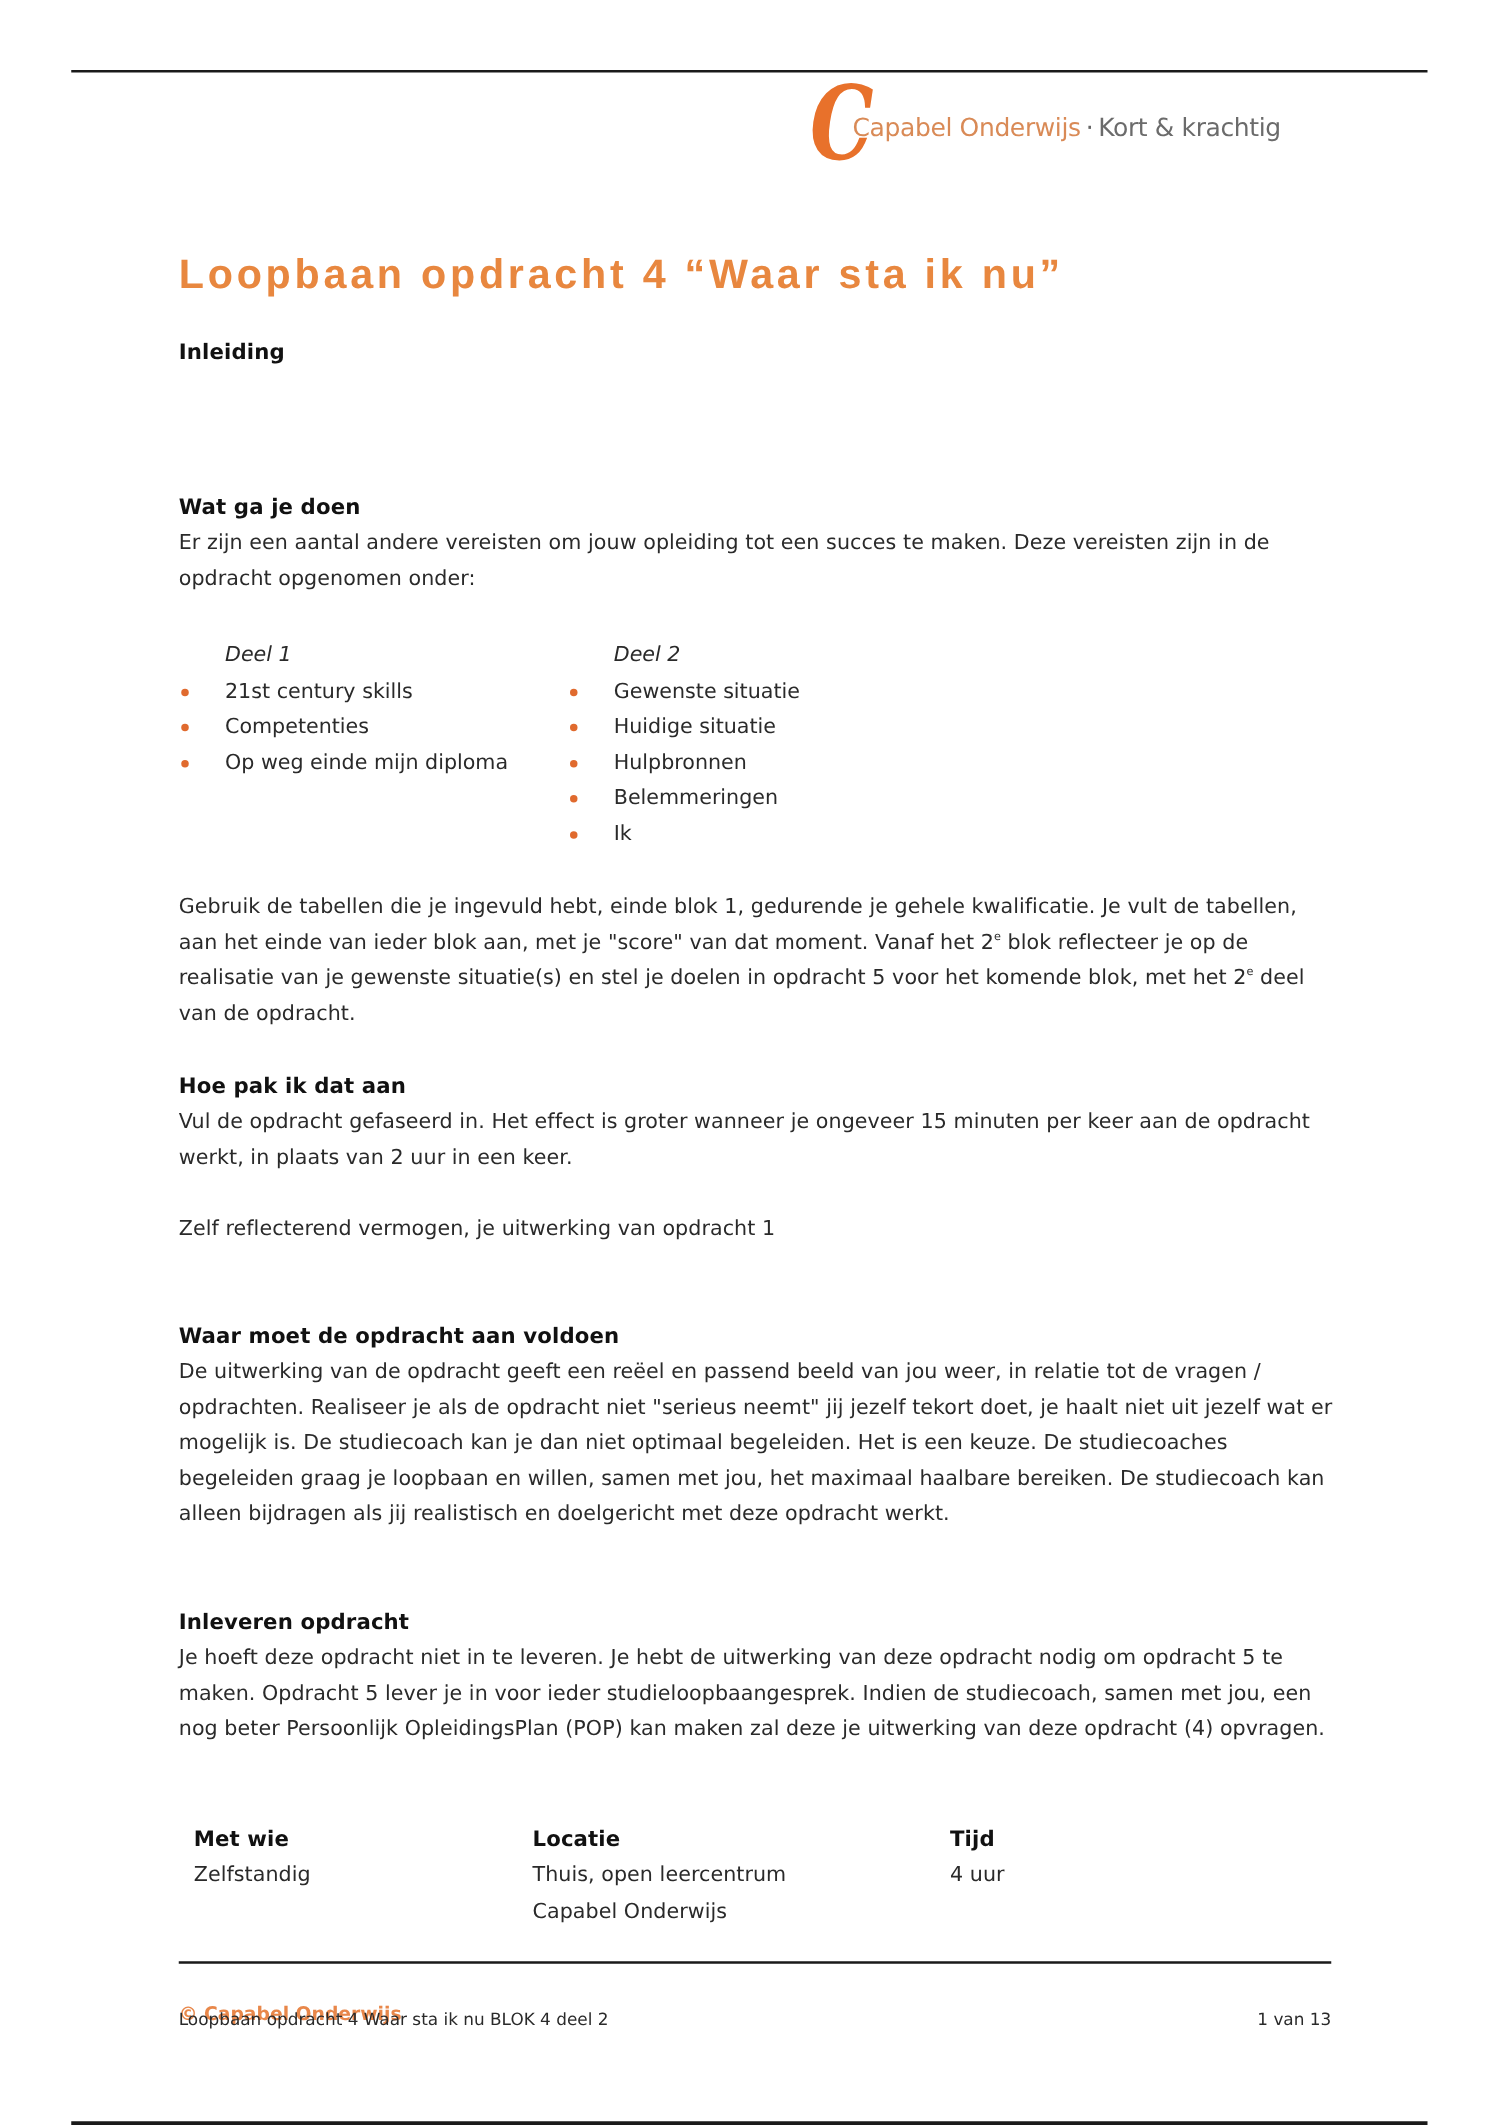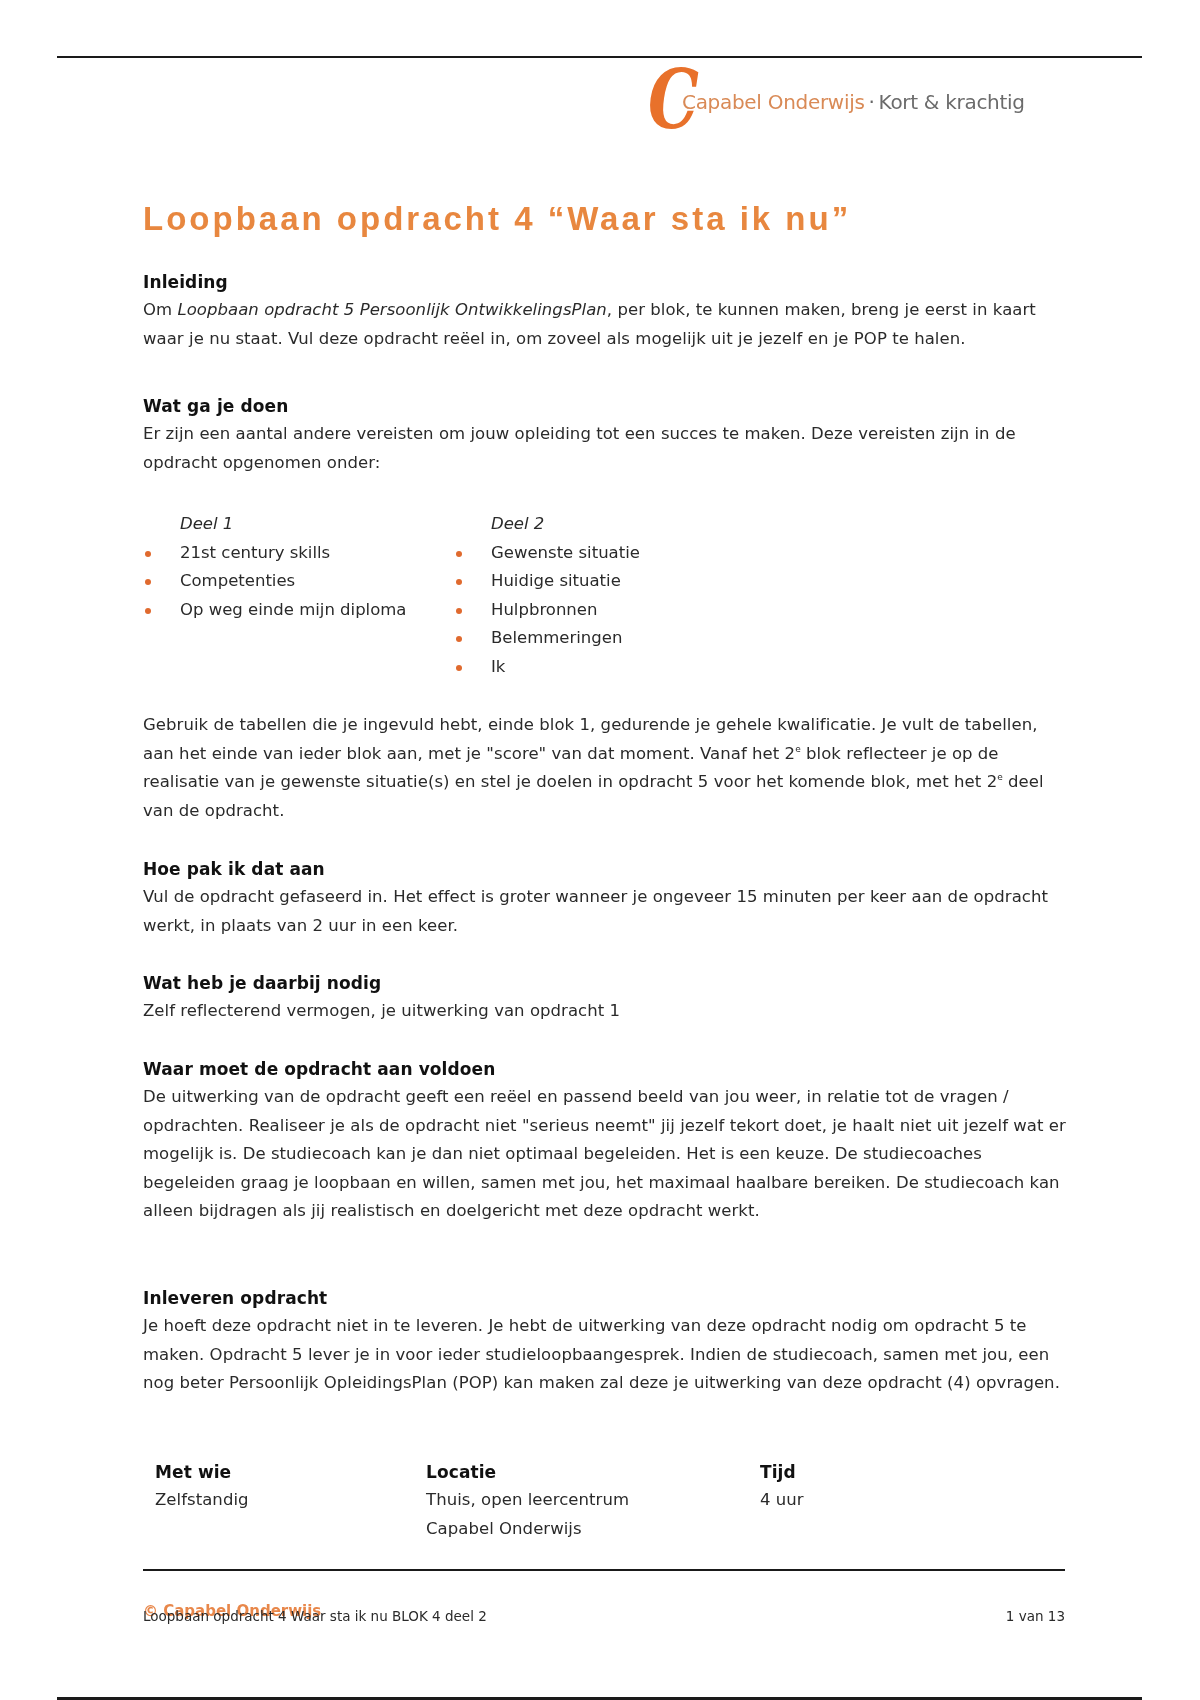--- a/index.html
+++ b/index.html
@@ -189,21 +189,20 @@
   <span class="logo-c">C</span>
   <span class="logo-text">
     <span class="logo-name">Capabel Onderwijs</span><span class="logo-sep">·</span><span class="logo-tag">Kort &amp; krachtig</span>
   </span>
 </div>
 
 <div class="title">Loopbaan opdracht 4 “Waar sta ik nu”</div>
 
 <div class="section" style="top:268px;">
   <div class="h">Inleiding</div>
-  <div class="p"><span>Om </span><i>Loopbaan opdracht 5 Persoonlijk OntwikkelingsPlan</i><span>, per blok, te kunnen maken, breng je eerst in kaart waar je nu staat. Vul deze opdracht reëel in, om zoveel als mogelijk uit je jezelf en je POP te halen.</span></div>
 </div>
 
 <div class="section" style="top:392px;">
   <div class="h">Wat ga je doen</div>
   <div class="p">Er zijn een aantal andere vereisten om jouw opleiding tot een succes te maken. Deze vereisten zijn in de opdracht opgenomen onder:</div>
 </div>
 
 <div class="lists">
   <div class="col col-1">
     <div class="col-head">Deel 1</div>
@@ -224,21 +223,20 @@
 <div class="section" style="top:711px;">
   <div class="p"><span>Gebruik de tabellen die je ingevuld hebt, einde blok 1, gedurende je gehele kwalificatie. Je vult de tabellen, aan het einde van ieder blok aan, met je "score" van dat moment. Vanaf het 2</span><sup>e</sup><span> blok reflecteer je op de realisatie van je gewenste situatie(s) en stel je doelen in opdracht 5 voor het komende blok, met het 2</span><sup>e</sup><span> deel van de opdracht.</span></div>
 </div>
 
 <div class="section" style="top:855px;">
   <div class="h">Hoe pak ik dat aan</div>
   <div class="p">Vul de opdracht gefaseerd in. Het effect is groter wanneer je ongeveer 15 minuten per keer aan de opdracht werkt, in plaats van 2 uur in een keer.</div>
 </div>
 
 <div class="section" style="top:969px;">
-  <div class="h">Wat heb je daarbij nodig</div>
   <div class="p">Zelf reflecterend vermogen, je uitwerking van opdracht 1</div>
 </div>
 
 <div class="section" style="top:1055px;">
   <div class="h">Waar moet de opdracht aan voldoen</div>
   <div class="p">De uitwerking van de opdracht geeft een reëel en passend beeld van jou weer, in relatie tot de vragen / opdrachten. Realiseer je als de opdracht niet "serieus neemt" jij jezelf tekort doet, je haalt niet uit jezelf wat er mogelijk is. De studiecoach kan je dan niet optimaal begeleiden. Het is een keuze. De studiecoaches begeleiden graag je loopbaan en willen, samen met jou, het maximaal haalbare bereiken. De studiecoach kan alleen bijdragen als jij realistisch en doelgericht met deze opdracht werkt.</div>
 </div>
 
 <div class="section" style="top:1284px;">
   <div class="h">Inleveren opdracht</div>

